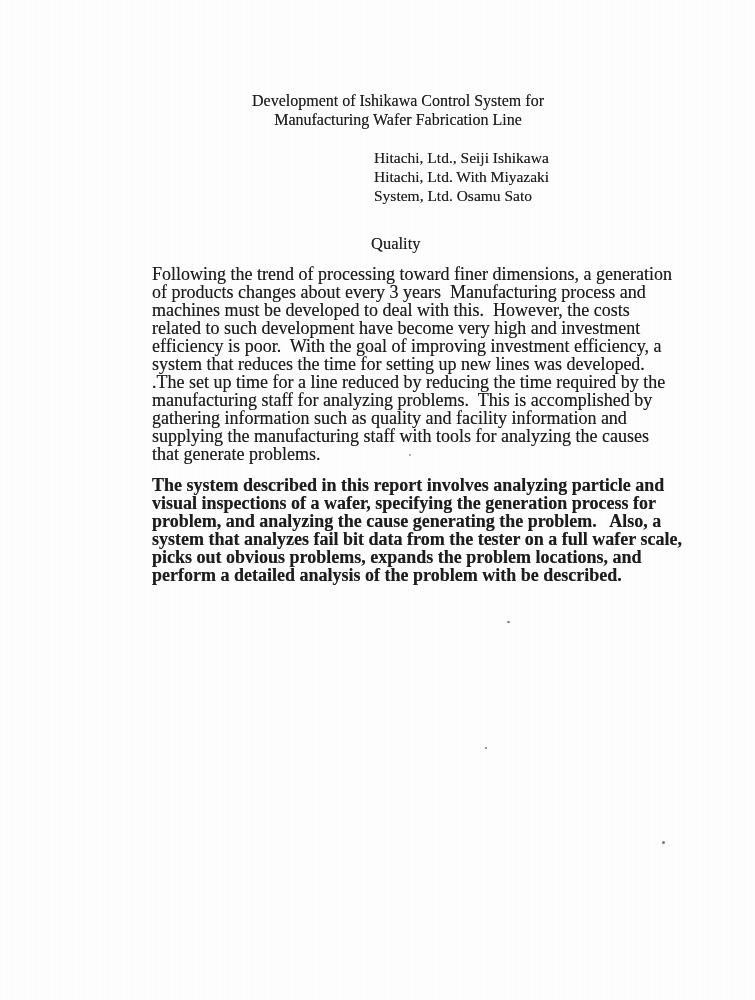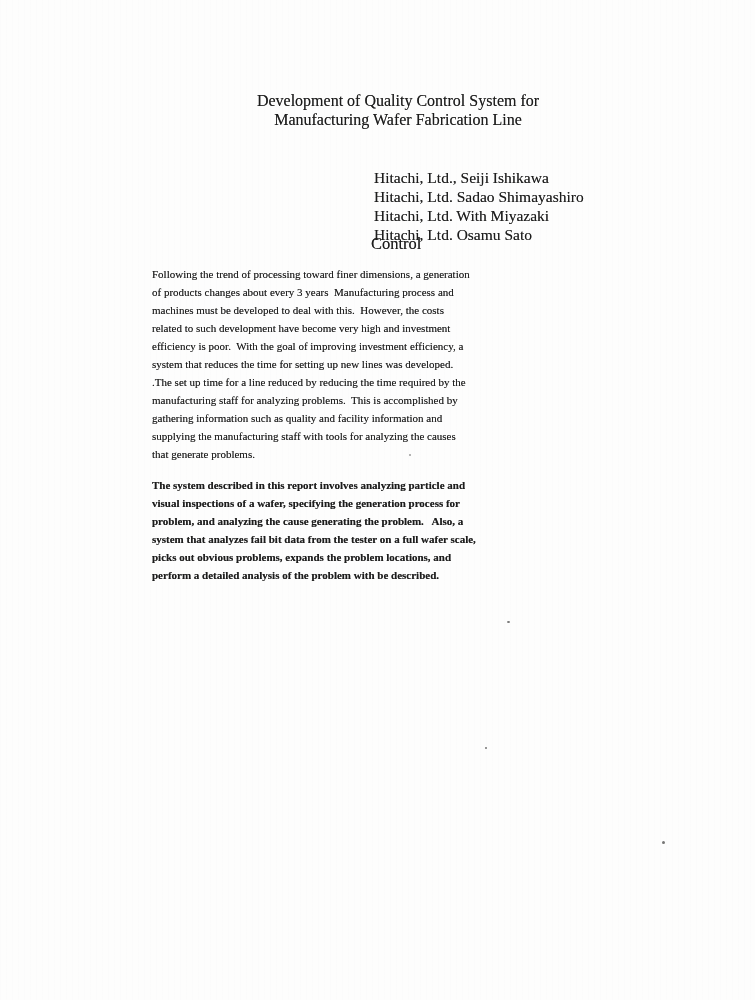--- a/index.html
+++ b/index.html
@@ -37,34 +37,33 @@
     text-align: center;
     font-size: 16px;
     line-height: 19px;
   }
   .authors-block {
     position: absolute;
     left: 374px;
     top: 148px;
     font-size: 15.5px;
     line-height: 19.1px;
-    margin-top: 20px;
   }
   .abstract-heading {
     position: absolute;
     left: 371px;
     top: 234px;
     font-size: 16.5px;
     line-height: 20px;
   }
   .para {
     position: absolute;
     left: 152px;
     width: 525px;
-    font-size: 11px;
+    font-size: 18px;
     line-height: 17.95px;
     white-space: pre; 
   }
   .para-1 { top: 266px; }
   .para-2 { top: 477px; font-weight: bold; }
   .speck {
     position: absolute;
     background: #3c3c3c;
     border-radius: 50%;
     opacity: 0.7;
@@ -73,32 +72,31 @@
   .speck-2 { left: 485px; top: 747px; width: 2px; height: 2px; }
   .speck-3 { left: 662px; top: 841px; width: 3px; height: 3px; }
   .speck-4 { left: 409px; top: 454px; width: 2px; height: 2px; opacity: 0.5; }
 </style>
 </head>
 <body>
 
 <div class="page">
 
   <div class="title-block">
-    <div>Development of Quality Control System for</div>
+    <div>Development of Ishikawa Control System for</div>
     <div>Manufacturing Wafer Fabrication Line</div>
   </div>
 
   <div class="authors-block">
     <div>Hitachi, Ltd., Seiji Ishikawa</div>
-    <div>Hitachi, Ltd. Sadao Shimayashiro</div>
     <div>Hitachi, Ltd. With Miyazaki</div>
-    <div>Hitachi, Ltd. Osamu Sato</div>
+    <div>System, Ltd. Osamu Sato</div>
   </div>
 
-  <div class="abstract-heading">Control</div>
+  <div class="abstract-heading">Quality</div>
 
   <div class="para para-1">Following the trend of processing toward finer dimensions, a generation
 of products changes about every 3 years  Manufacturing process and
 machines must be developed to deal with this.  However, the costs
 related to such development have become very high and investment
 efficiency is poor.  With the goal of improving investment efficiency, a
 system that reduces the time for setting up new lines was developed.
 .The set up time for a line reduced by reducing the time required by the
 manufacturing staff for analyzing problems.  This is accomplished by
 gathering information such as quality and facility information and

